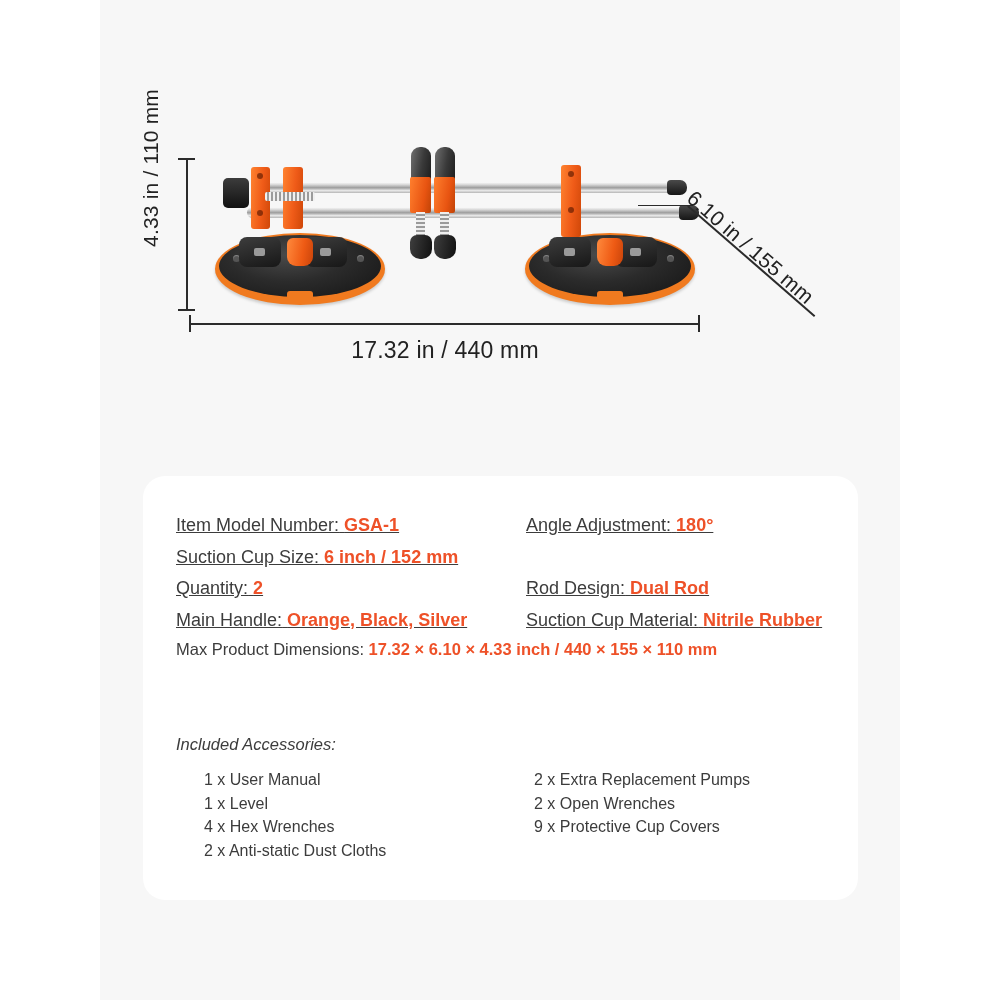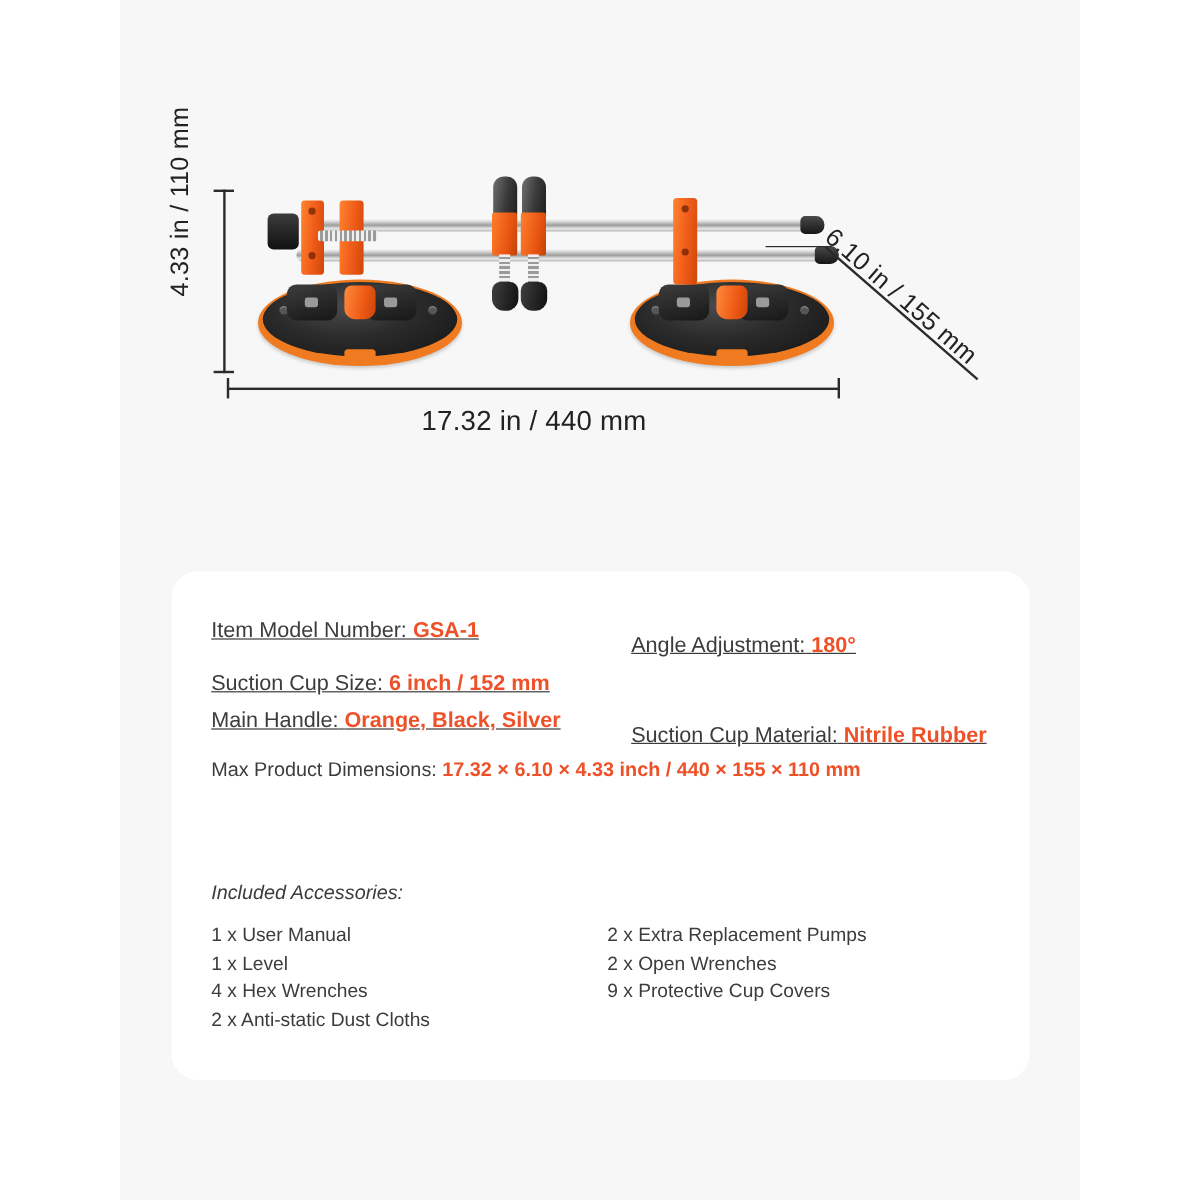--- a/index.html
+++ b/index.html
@@ -230,21 +230,21 @@
     position: absolute;
     left: 33px;
     top: 38px;
     width: 660px;
   }
   .spec-row {
     display: flex;
     margin-bottom: 9px;
   }
   .spec-col-l { width: 350px; }
-  .spec-col-r { width: 310px; margin-top: 12px; }
+  .spec-col-r { width: 310px; }
   .spec-item {
     font-size: 18px;
     color: #3c3c3c;
     white-space: nowrap;
     line-height: 1.25;
     text-decoration: underline;
   }
   .spec-item .val {
     color: #ee5128;
     font-weight: bold;
@@ -274,20 +274,21 @@
   }
   .acc-cols {
     display: flex;
   }
   .acc-col { width: 345px; }
   .acc-line {
     font-size: 16px;
     color: #3c3c3c;
     line-height: 1.47;
     white-space: nowrap;
+    margin-left: 28px;
   }
 </style>
 </head>
 <body>
 
 <div id="page">
   <div id="panel"></div>
 
   <div id="diagram">
 
@@ -385,20 +386,34 @@
 
       <div class="spec-row">
         <div class="spec-col-l">
           <div class="spec-item">
             <span>Suction Cup Size:</span>
             <span class="val">6 inch / 152 mm</span>
           </div>
         </div>
       </div>
 
+      <div class="spec-row">
+        <div class="spec-col-l">
+          <div class="spec-item">
+            <span>Quantity:</span>
+            <span class="val">2</span>
+          </div>
+        </div>
+        <div class="spec-col-r">
+          <div class="spec-item">
+            <span>Rod Design:</span>
+            <span class="val">Dual Rod</span>
+          </div>
+        </div>
+      </div>
 
       <div class="spec-row">
         <div class="spec-col-l">
           <div class="spec-item">
             <span>Main Handle:</span>
             <span class="val">Orange, Black, Silver</span>
           </div>
         </div>
         <div class="spec-col-r">
           <div class="spec-item">

